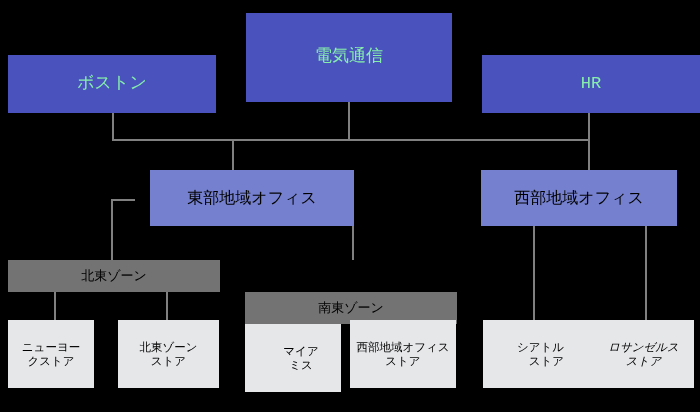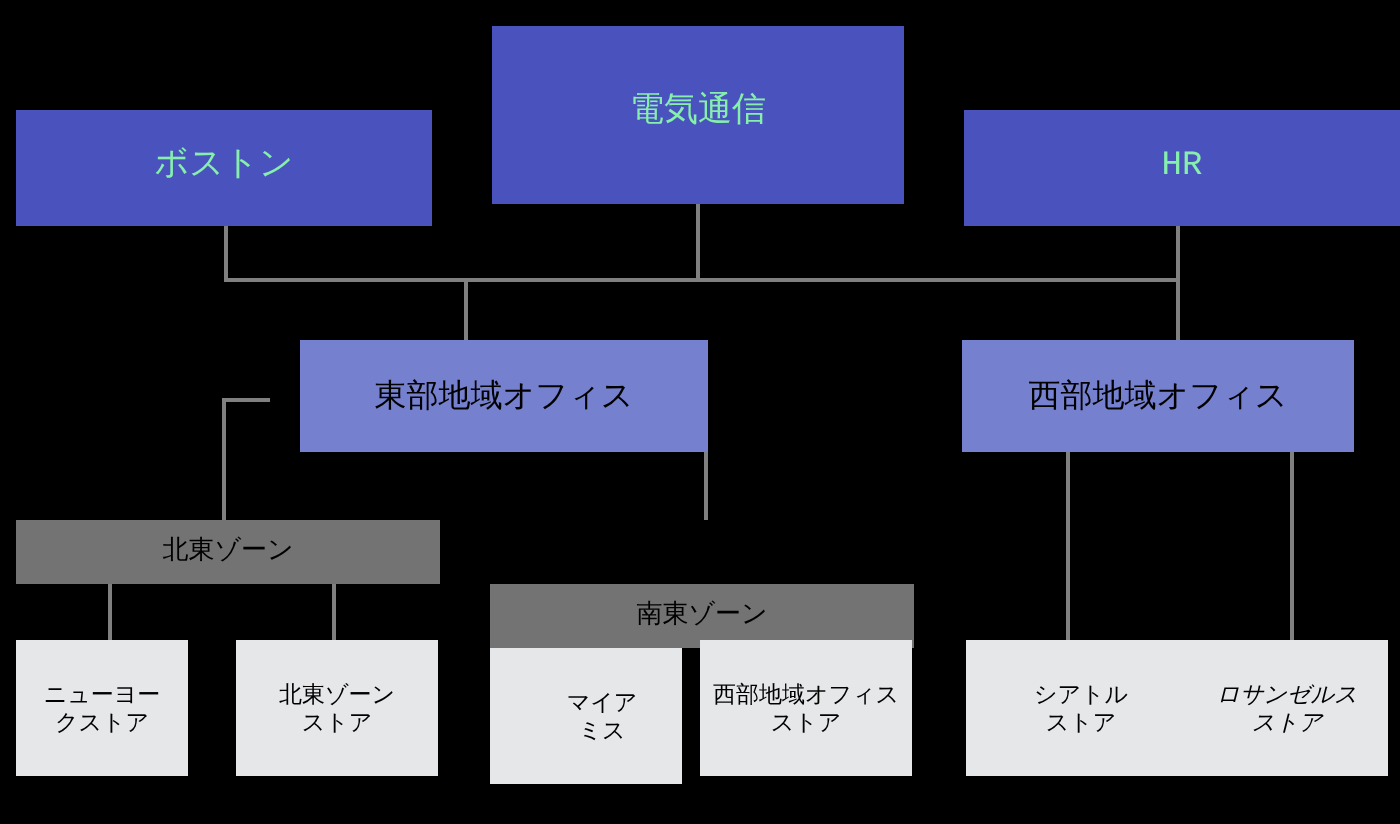--- a/index.html
+++ b/index.html
@@ -144,21 +144,21 @@
   <div class="node tier-store" style="left:245px; top:324px; width:96px; height:68px;padding-left:16px;">
     <span class="node-label">マイア
 ミス</span>
   </div>
 
   <div class="node tier-store" style="left:350px; top:320px; width:106px; height:68px;">
     <span class="node-label">西部地域オフィス
 ストア</span>
   </div>
 
-  <div class="node tier-store" style="left:483px; top:320px; width:115px; height:68px;">
+  <div class="node tier-store" style="left:483px; top:320px; width:115px; height:68px;text-align:right;">
     <span class="node-label">シアトル
 ストア</span>
   </div>
 
   <div class="node tier-store" style="left:593px; top:320px; width:101px; height:68px;font-style:italic;">
     <span class="node-label">ロサンゼルス
 ストア</span>
   </div>
 
 </div>

